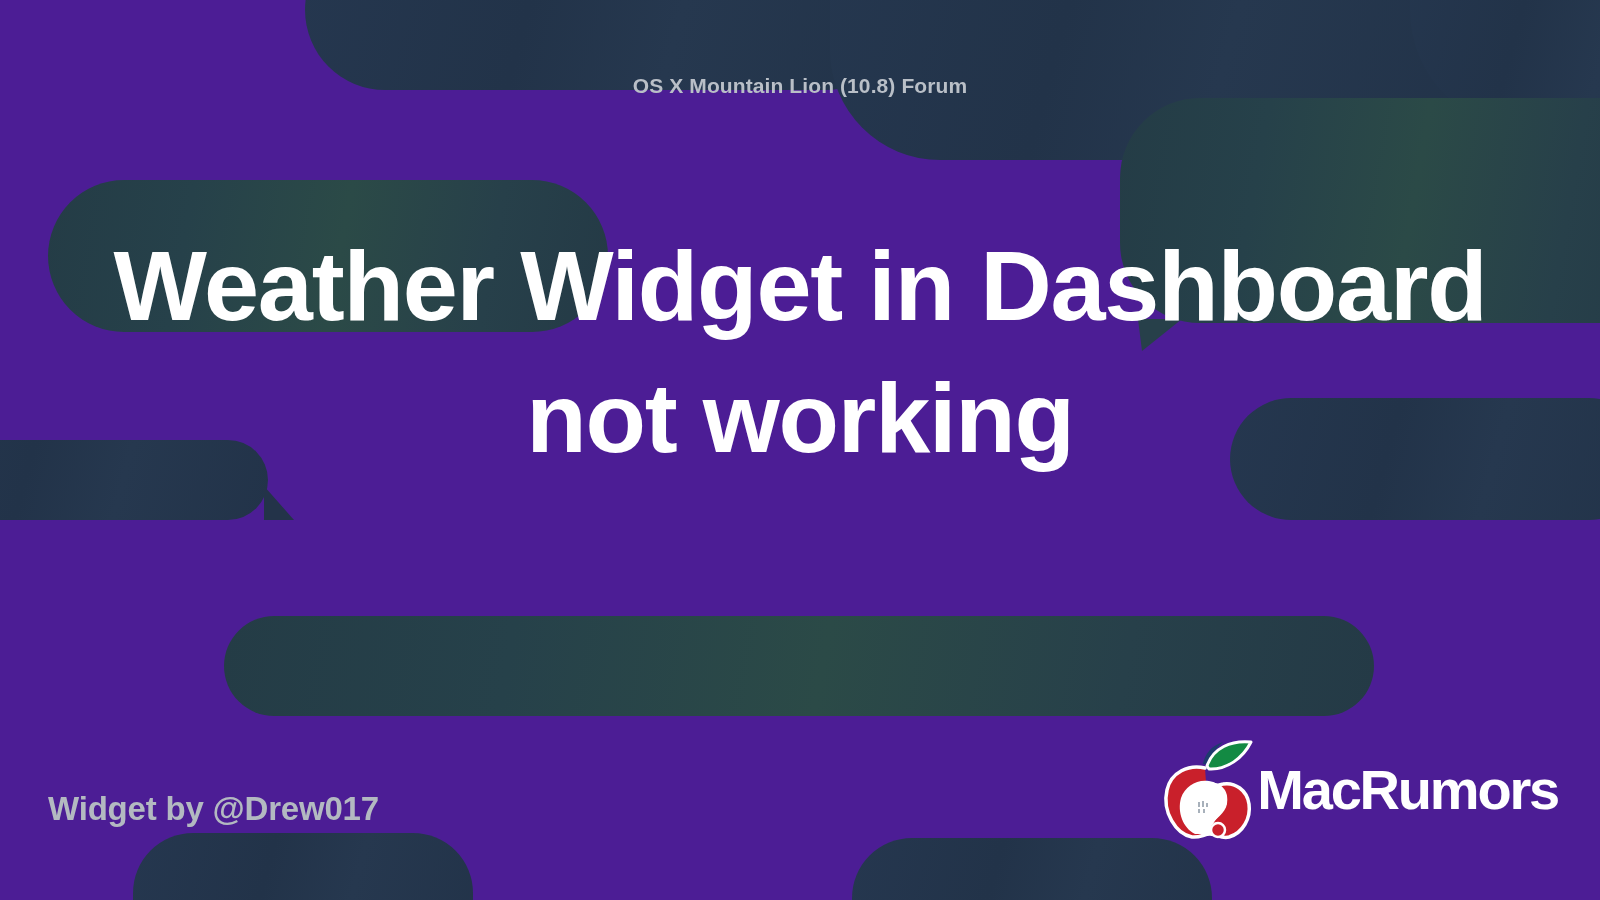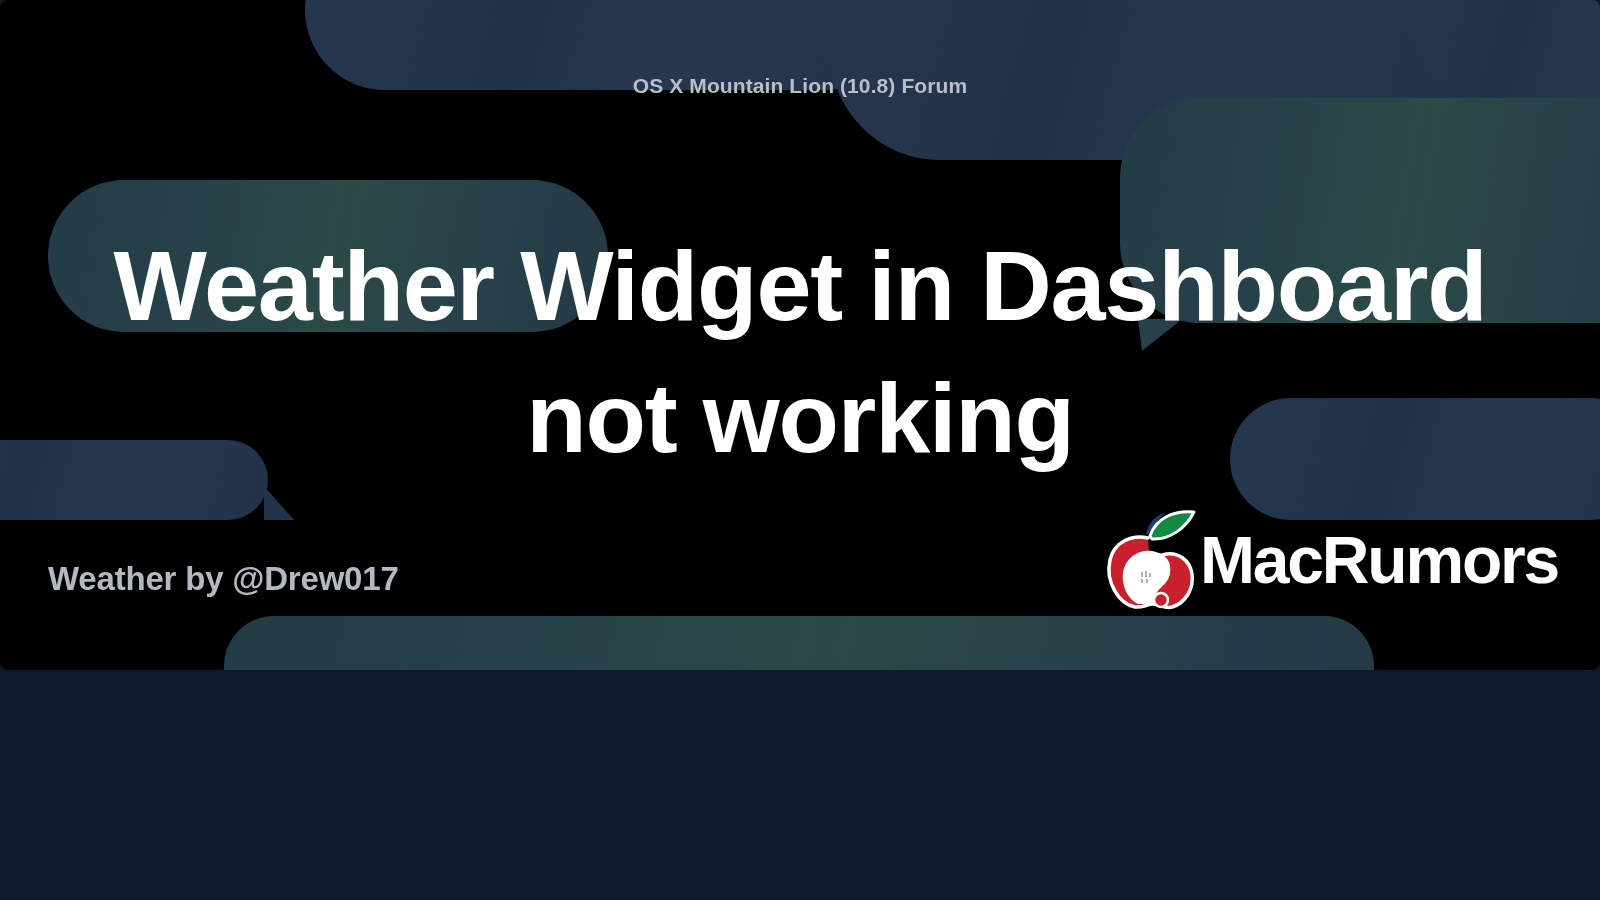--- a/index.html
+++ b/index.html
@@ -6,25 +6,24 @@
   html, body {
     margin: 0;
     padding: 0;
     background: #0e1a2b;
   }
   * { box-sizing: border-box; }
 
   .card {
     position: relative;
     width: 1600px;
-    height: 670px;
+    height: 900px;
     overflow: hidden;
-    background: #000000;
+    background: #4c1d95;
     font-family: "Liberation Sans", "DejaVu Sans", sans-serif;
-    border-radius: 8px;
   }
 
   
   .bubbles {
     position: absolute;
     inset: 0;
     overflow: hidden;
     pointer-events: none;
   }
   .bubble {
@@ -158,21 +157,21 @@
     position: absolute;
     right: 42px;
     bottom: 58px;
     display: flex;
     align-items: center;
     gap: 2px;
   }
   .brand-mark { width: 96px; height: 104px; display: block; }
   .brand-word {
     color: #ffffff;
-    font-size: 66px;
+    font-size: 56px;
     font-weight: bold;
     letter-spacing: -2.2px;
     line-height: 1;
     white-space: nowrap;
   }
 </style>
 </head>
 <body>
 
 <div class="card">
@@ -221,21 +220,21 @@
       <div class="body"></div>
     </div>
   </div>
 
   <div class="content">
 
     <div class="forum-label">OS X Mountain Lion (10.8) Forum</div>
 
     <h1 class="headline">Weather Widget in Dashboard not working</h1>
 
-    <div class="byline">Weather by @Drew017</div>
+    <div class="byline">Widget by @Drew017</div>
 
     <div class="brand">
       <span class="brand-mark-wrap">
         <svg class="brand-mark" viewBox="0 0 96 104" xmlns="http://www.w3.org/2000/svg" aria-hidden="true">
 
           <path d="M44 26 C46 16 52 8 64 4 C56 11 52 18 51 27 Z" fill="#1e3a6e"></path>
 
           <path d="M48 28 C54 10 72 2 92 4 C84 20 68 32 50 31 Z" fill="#138a43" stroke="#ffffff" stroke-width="3" stroke-linejoin="round"></path>
 
           <path d="M46 30

